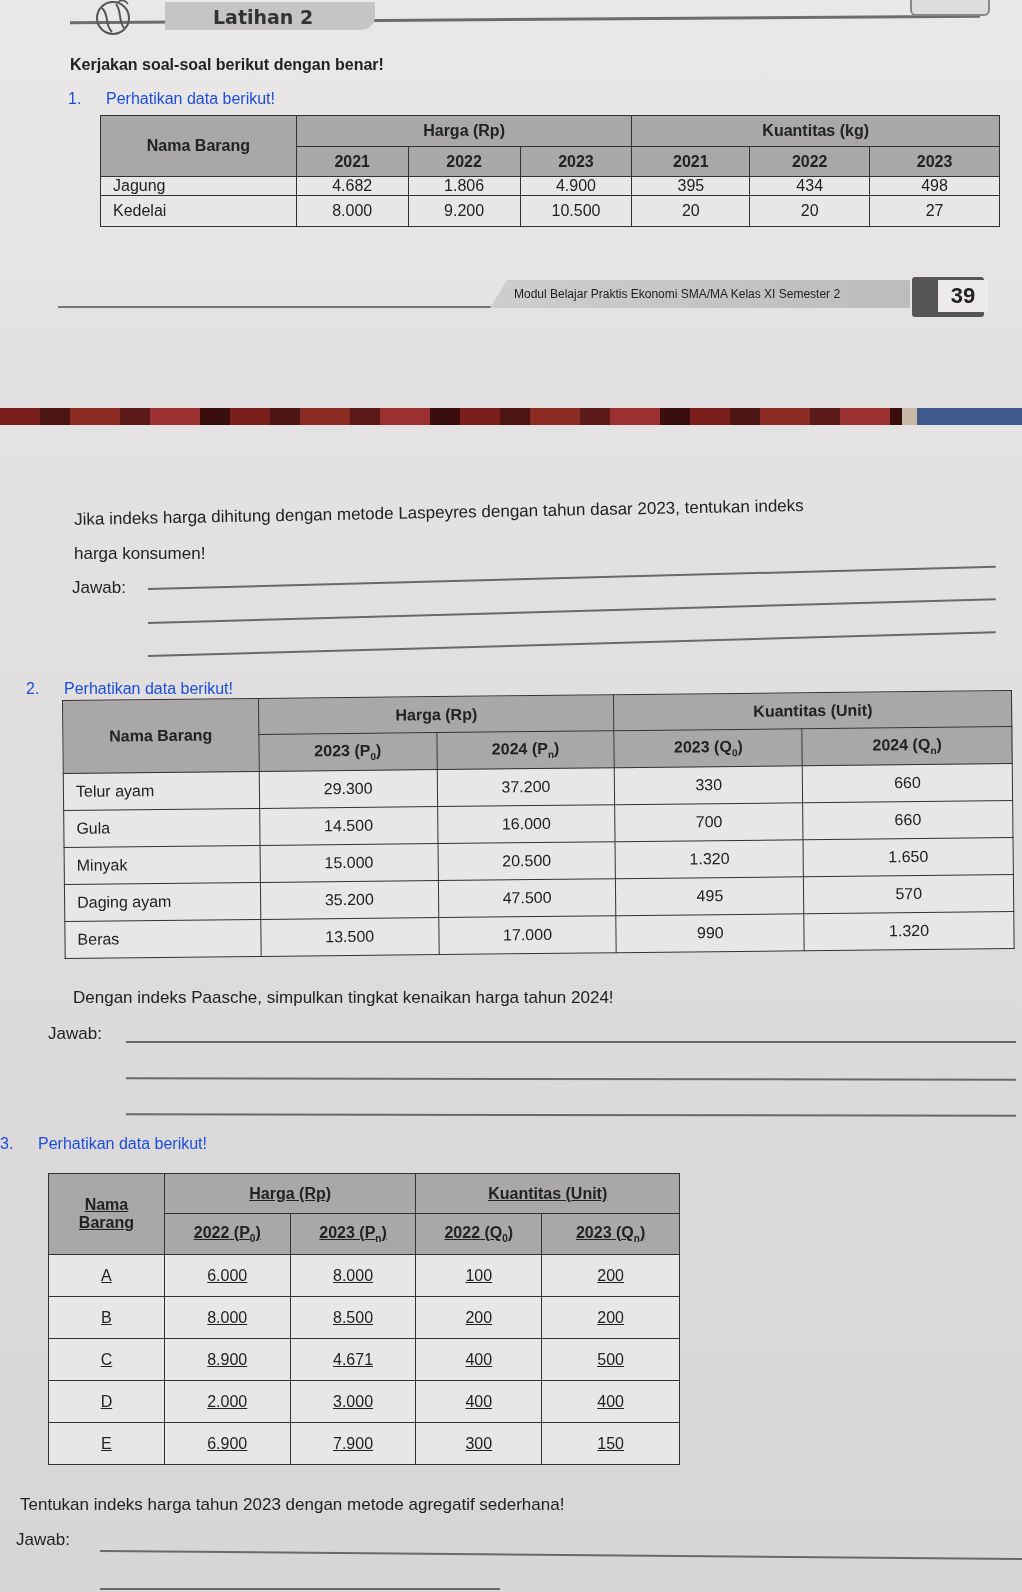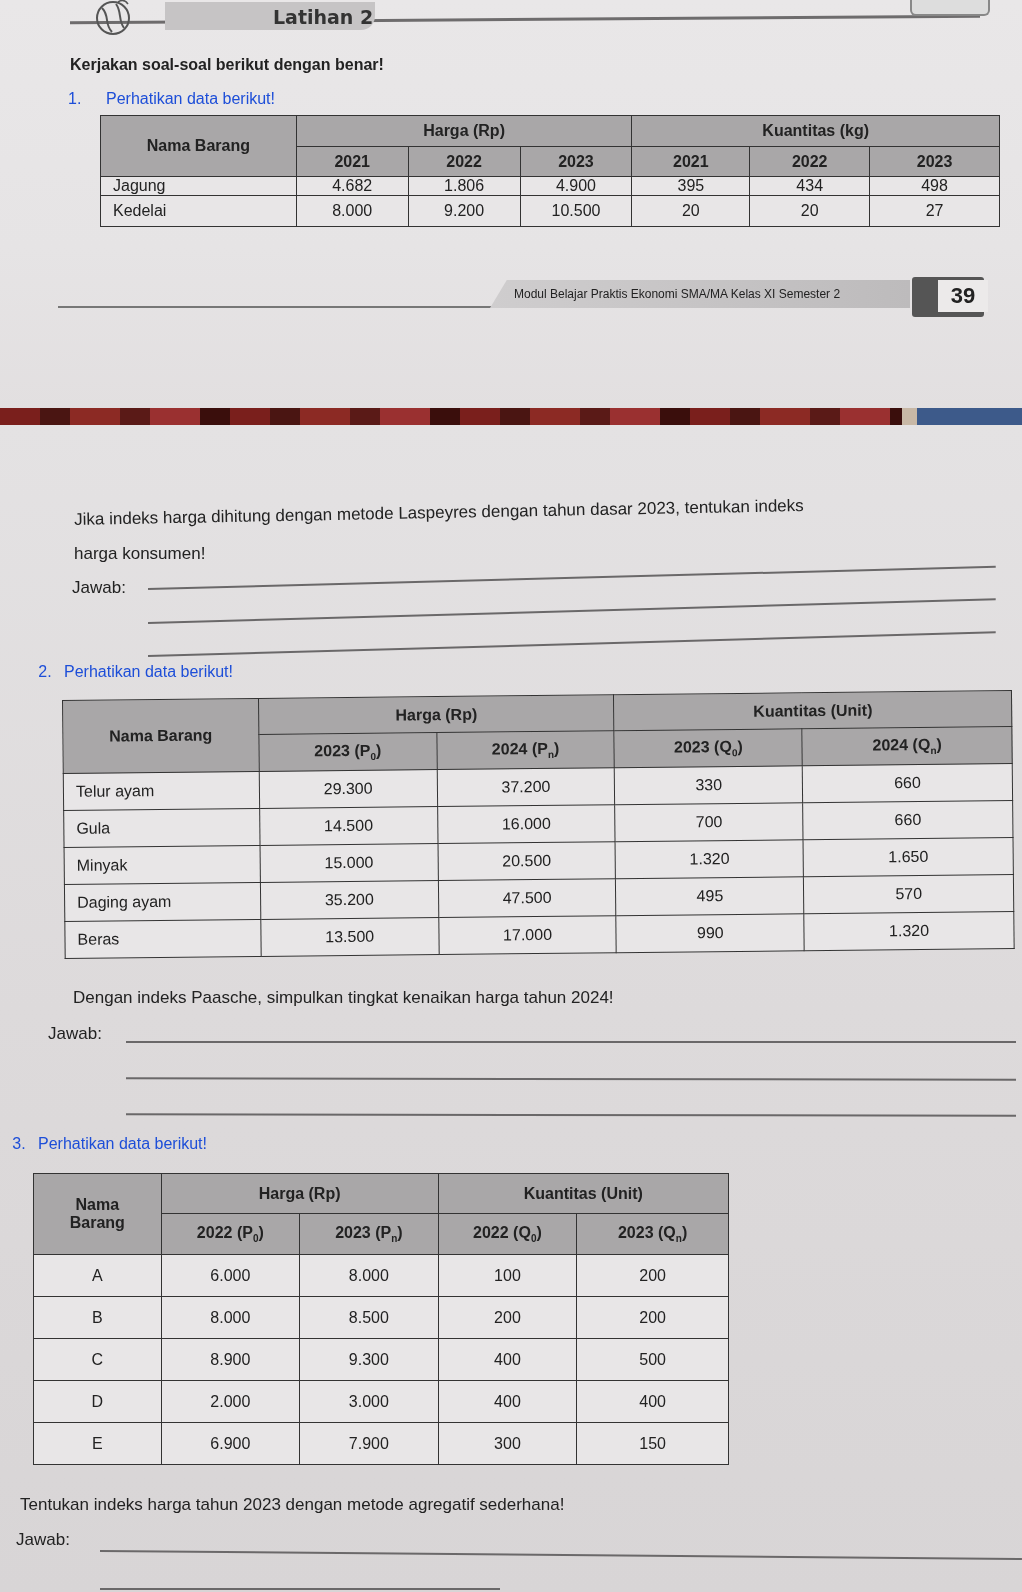--- a/index.html
+++ b/index.html
@@ -27,21 +27,21 @@
       background: linear-gradient(180deg, #e4e2e3 0%, #dddadb 50%, #d8d5d6 100%);
     }
 
     
     .lat-header { position: absolute; left: 70px; top: 2px; width: 920px; height: 36px; }
     .lat-line { position: absolute; left: 0; top: 16px; width: 910px; height: 3px; background: #6e6c6d; transform: rotate(-0.4deg); }
     .lat-emblem { position: absolute; left: 20px; top: -4px; width: 46px; height: 40px; }
     .lat-tab {
       position: absolute; left: 95px; top: 0px; width: 210px; height: 28px;
       background: #c6c4c5; border-radius: 0 0 14px 0;
-      padding-left: 108px; font-weight: bold; font-size: 19px; line-height: 30px; color: #333;
+      padding-left: 48px; font-weight: bold; font-size: 19px; line-height: 30px; color: #333;
       font-family: "DejaVu Sans", sans-serif;
     }
     .lat-box { position: absolute; right: 0; top: -6px; width: 80px; height: 20px; border: 2px solid #888; border-top: none; border-radius: 0 0 6px 6px; background: #ddd; }
 
     .instr { position: absolute; left: 70px; top: 56px; font-size: 16px; font-weight: bold; color: #222; }
     .q-label { position: absolute; font-size: 16px; color: #1d4ed8; }
     .q-label .num { display: inline-block; width: 38px; }
 
     table.t { border-collapse: collapse; position: absolute; }
     table.t th, table.t td { border: 1.5px solid #333; text-align: center; font-size: 16px; }
@@ -144,21 +144,21 @@
 <div class="foot-box"></div>
 <div class="foot-num">39</div>
 
 <div class="body-text" style="left:74px; top:510px; transform:rotate(-1.1deg); transform-origin:left top;">Jika indeks harga dihitung dengan metode Laspeyres dengan tahun dasar 2023, tentukan indeks</div>
 <div class="body-text" style="left:74px; top:544px;">harga konsumen!</div>
 <div class="body-text" style="left:72px; top:578px;">Jawab:</div>
 <div class="ans-line" style="left:148px; top:588px; width:848px; transform:rotate(-1.5deg); transform-origin:left top;"></div>
 <div class="ans-line" style="left:148px; top:622px; width:848px; transform:rotate(-1.6deg); transform-origin:left top;"></div>
 <div class="ans-line" style="left:148px; top:655px; width:848px; transform:rotate(-1.6deg); transform-origin:left top;"></div>
 
-<div class="q-label" style="left:26px; top:663px;text-align:center;">
+<div class="q-label" style="left:26px; top:680px;">
   <span class="num">2.</span><span>Perhatikan data berikut!</span>
 </div>
 
 <table class="t" style="left:62px; top:700px; width:950px; transform:rotate(-0.6deg); transform-origin:left top;">
   <colgroup>
       <col style="width:196px">
       <col style="width:178px">
       <col style="width:178px">
       <col style="width:188px">
       <col style="width:210px">
@@ -212,25 +212,25 @@
   </tr>
 </tbody>
   </table>
 
 <div class="body-text" style="left:52px; top:988px;margin-left:21px;">Dengan indeks Paasche, simpulkan tingkat kenaikan harga tahun 2024!</div>
 <div class="body-text" style="left:48px; top:1024px;">Jawab:</div>
 <div class="ans-line" style="left:126px; top:1041px; width:890px;"></div>
 <div class="ans-line" style="left:126px; top:1078px; width:890px; transform:rotate(0.1deg);"></div>
 <div class="ans-line" style="left:126px; top:1114px; width:890px; transform:rotate(0.1deg);"></div>
 
-<div class="q-label" style="left:0px; top:1135px;text-align:center;">
+<div class="q-label" style="left:0px; top:1135px;">
   <span class="num">3.</span><span>Perhatikan data berikut!</span>
 </div>
 
-<table class="t" style="left:33px; top:1173px; width:696px;">
+<table class="t" style="left:48px; top:1173px; width:632px;text-decoration:underline;">
   <colgroup>
       <col style="width:116px">
       <col style="width:126px">
       <col style="width:126px">
       <col style="width:126px">
       <col style="width:138px">
     </colgroup>
   <tbody>
       <tr style="height:40px;">
     <th rowspan="2"><span>Nama</span><br><span>Barang</span></th>
@@ -253,21 +253,21 @@
   <tr style="height:42px;">
     <td>B</td>
     <td>8.000</td>
     <td>8.500</td>
     <td>200</td>
     <td>200</td>
   </tr>
   <tr style="height:42px;">
     <td>C</td>
     <td>8.900</td>
-    <td>9.300</td>
+    <td>4.671</td>
     <td>400</td>
     <td>500</td>
   </tr>
   <tr style="height:42px;">
     <td>D</td>
     <td>2.000</td>
     <td>3.000</td>
     <td>400</td>
     <td>400</td>
   </tr>

